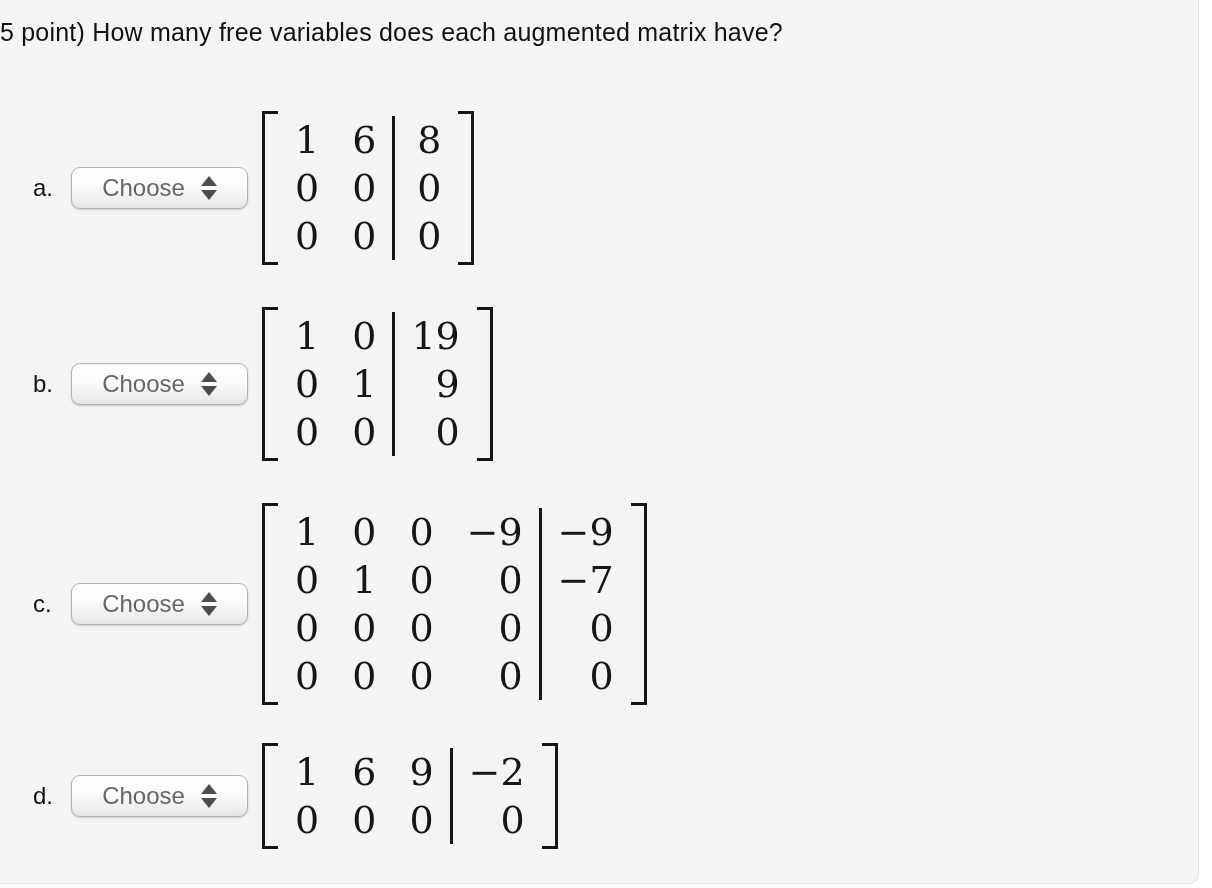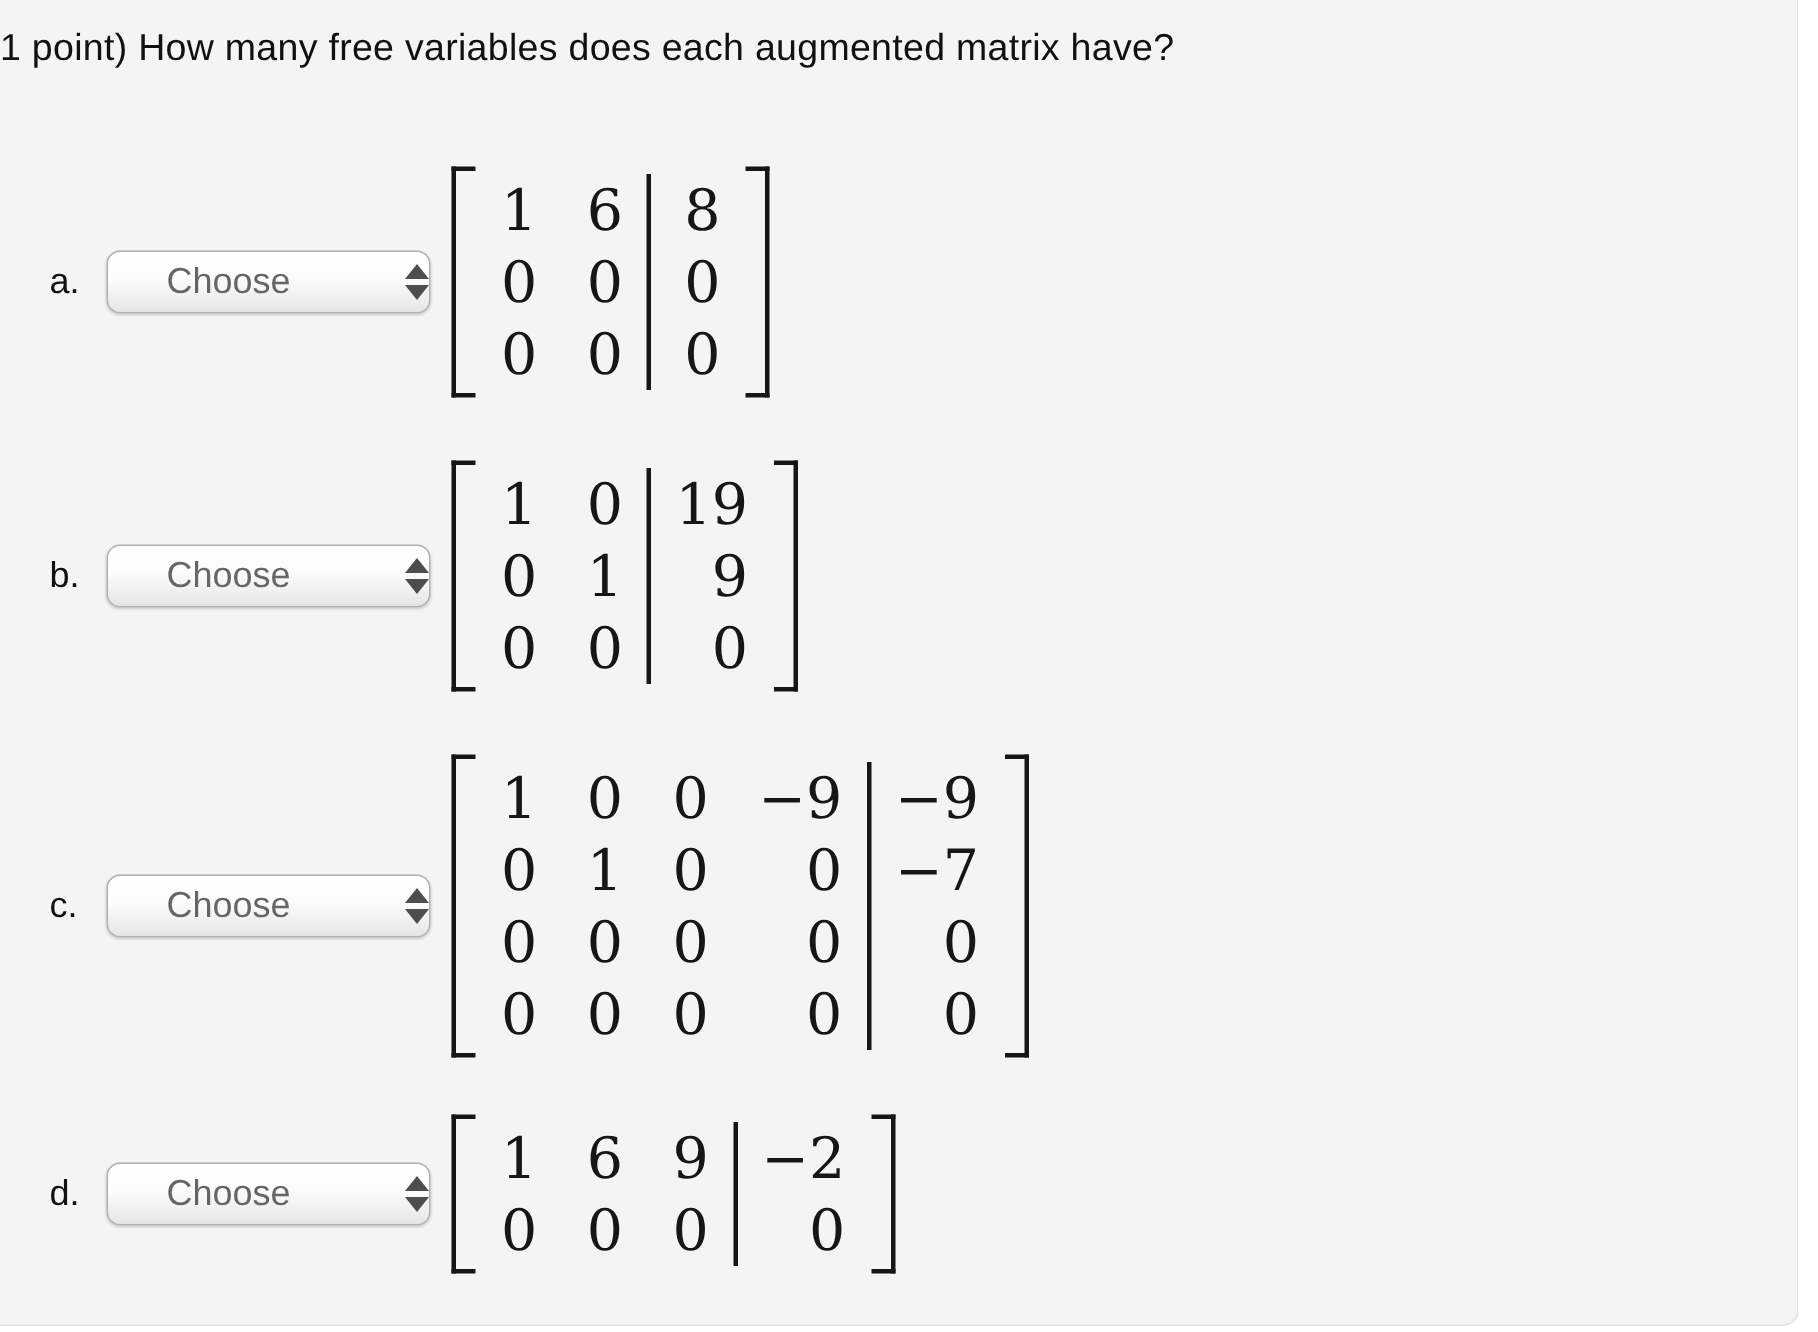--- a/index.html
+++ b/index.html
@@ -51,24 +51,23 @@
     width: 175px;
     height: 40px;
     margin-left: 10px;
     margin-right: 14px;
     border: 1px solid #b0b0b0;
     border-radius: 9px;
     background: linear-gradient(to bottom, #ffffff 0%, #fbfbfb 45%, #ececec 85%, #e4e4e4 100%);
     box-shadow: 0 1px 2px rgba(0,0,0,0.18), inset 0 1px 0 #ffffff;
     display: flex;
     align-items: center;
-    justify-content: space-between;
+    justify-content: center;
     gap: 16px;
     cursor: default;
-    padding-left: 39px;
   }
   .choose-label {
     font-size: 24px;
     color: #666666;
   }
   .spinner-arrows {
     display: flex;
     flex-direction: column;
     align-items: center;
     gap: 4px;
@@ -126,21 +125,21 @@
     padding-left: 16px;
     padding-right: 17px;
     min-width: 30px;
   }
 </style>
 </head>
 <body>
 
 <div class="panel">
 
-  <h1 class="question-title">1 point) How many free variables does each augmented matrix have?</h1>
+  <h1 class="question-title">5 point) How many free variables does each augmented matrix have?</h1>
 
   <div class="part-row first">
     <span class="part-label">a.</span>
     <div class="choose-btn">
       <span class="choose-label">Choose</span>
       <span class="spinner-arrows">
         <span class="arrow-up"></span>
         <span class="arrow-down"></span>
       </span>
     </div>

